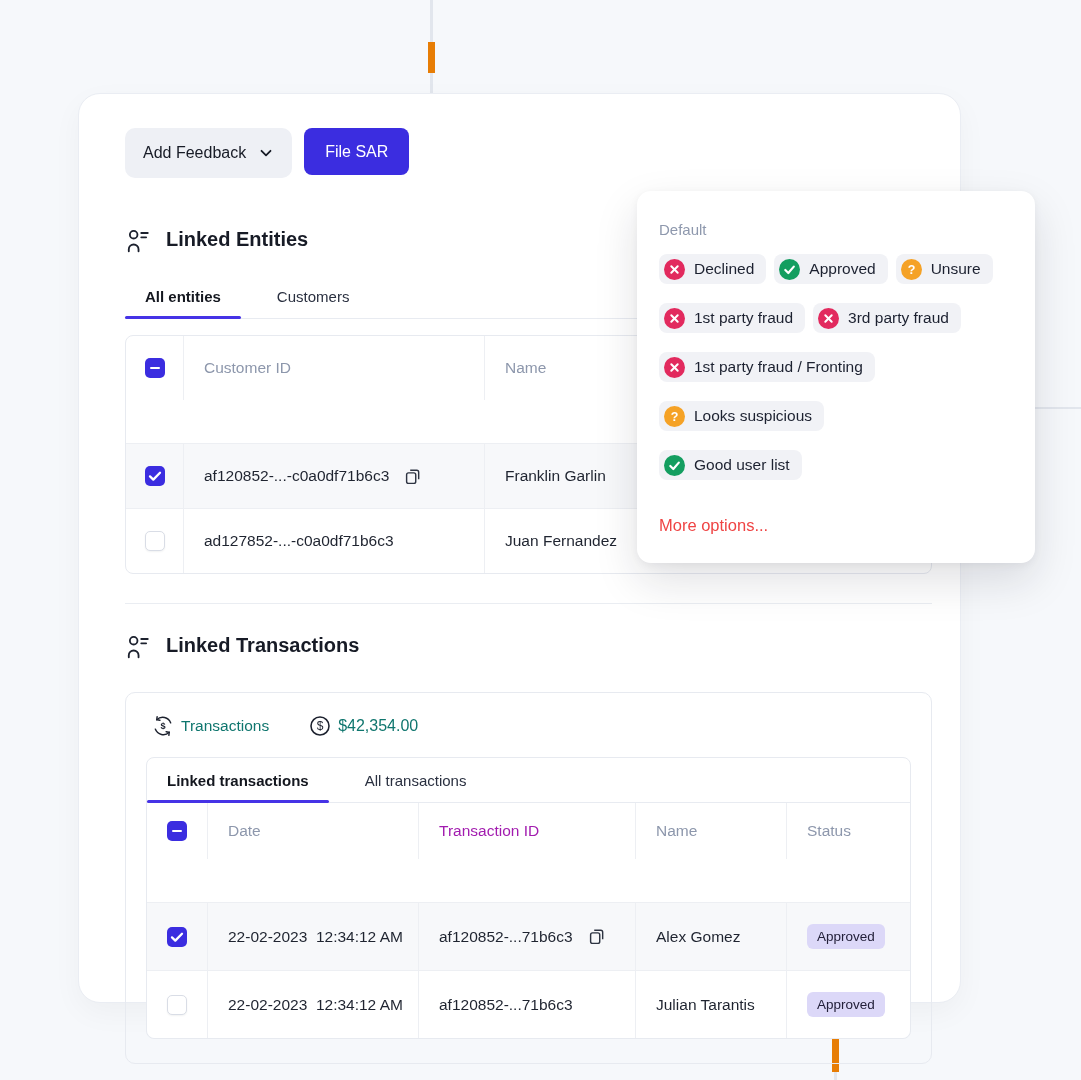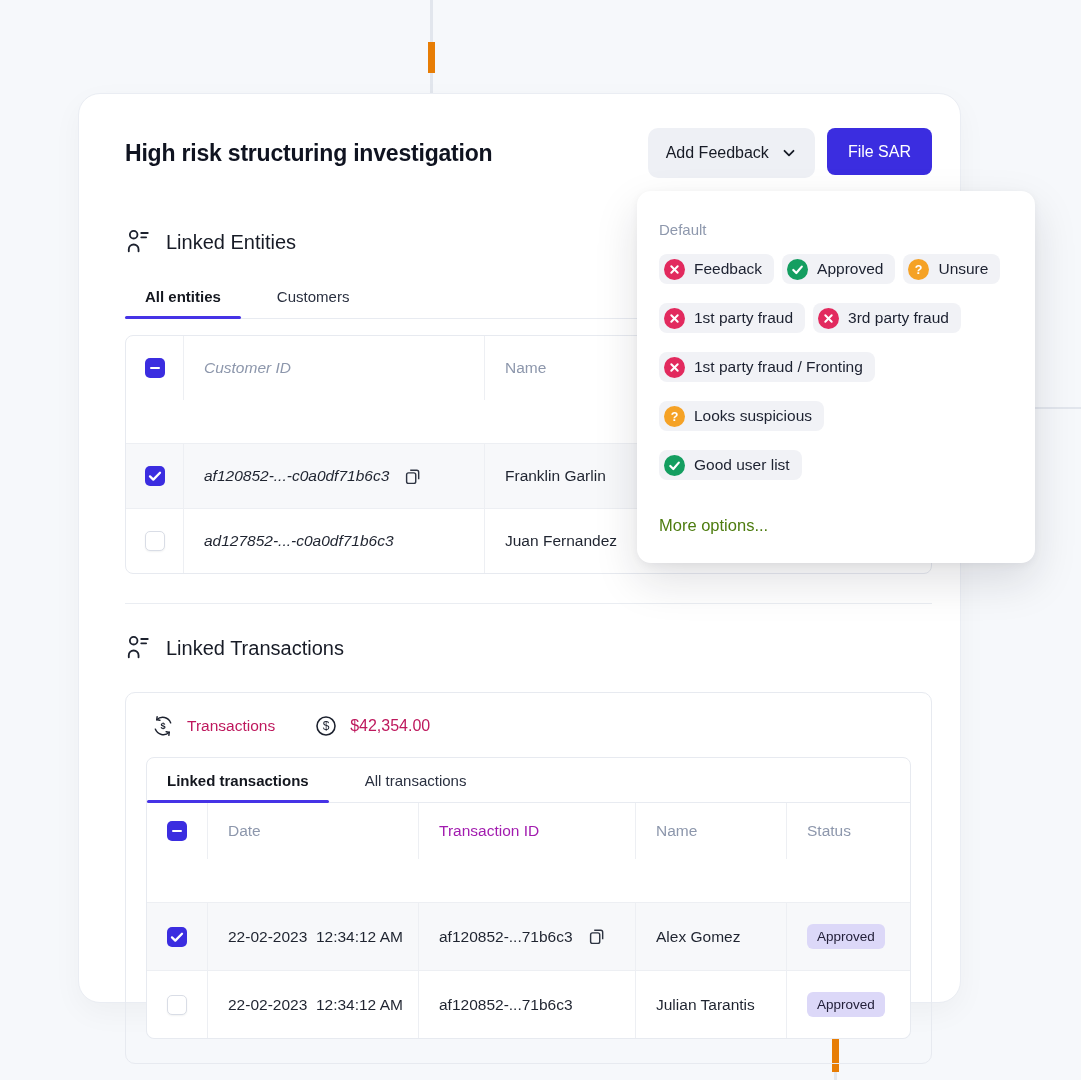--- a/index.html
+++ b/index.html
@@ -25,21 +25,21 @@
     padding:34px 28px 0 46px;
   }
   .card-header{display:flex;justify-content:space-between;align-items:center;}
   .title{font-size:23px;font-weight:700;color:#0f1320;letter-spacing:-.2px;}
   .header-actions{display:flex;gap:12px;align-items:flex-start;}
   .btn{border:none;cursor:pointer;font-family:inherit;display:inline-flex;align-items:center;}
   .btn-secondary{background:#eef0f5;color:#171b26;border-radius:10px;height:50px;padding:0 18px;font-size:16px;font-weight:500;gap:12px;}
   .btn-primary{background:#3b2de0;color:#fff;border-radius:8px;height:47px;padding:0 21px;font-size:16px;font-weight:500;}
 
   
-  .section-header{display:flex;align-items:flex-end;gap:15px;}
+  .section-header{display:flex;align-items:flex-start;gap:15px;font-weight:bold;}
   .section-header.first{margin-top:50px;}
   .section-header .sh-icon{width:26px;height:26px;display:inline-flex;}
   .section-title{font-size:20px;color:#171b26;}
 
   
   .tabbar{display:flex;gap:16px;border-bottom:1px solid #e8ebf1;margin-top:34px;}
   .tab{position:relative;padding:0 20px 13px;font-size:15px;color:#2a3040;cursor:pointer;}
   .tab.active{font-weight:700;color:#14171f;}
   .tab.active::after{content:"";position:absolute;left:0;right:0;bottom:-1px;height:3px;background:#4633e6;border-radius:2px;}
 
@@ -48,21 +48,21 @@
   .trow{display:flex;align-items:stretch;}
   .trow + .trow{border-top:1px solid #edeff3;}
   .trow.selected{background:#f7f8fa;margin-top:43px;}
   .tcell{display:flex;align-items:center;padding:0 20px;box-sizing:border-box;font-size:15.5px;color:#1f2430;}
   .tcell + .tcell{border-left:1px solid #edeff3;}
   .tcell.cb-cell{justify-content:center;padding:0;}
   .tcell.th{color:#8d97ac;font-size:15.5px;}
   .tcell.th.dark{color:#a21caf;}
   .etable .trow{min-height:64px;}
   .etable .c0{width:57px;}
-  .etable .c1{width:301px;font-style:italic;}
+  .etable .c1{width:301px;}
   .etable .c2{flex:1;}
   .txtable .trow{min-height:56px;}
   .txtable .trow.body{min-height:67px;}
   .txtable .c0{width:60px;}
   .txtable .c1{width:211px;white-space:pre;}
   .txtable .c2{width:217px;}
   .txtable .c3{width:151px;}
   .txtable .c4{flex:1;}
 
   .copy-btn{margin-left:14px;display:inline-flex;background:none;border:none;padding:0;cursor:pointer;}
@@ -71,21 +71,21 @@
   .cb{width:20px;height:20px;border-radius:5px;box-sizing:border-box;display:inline-flex;align-items:center;justify-content:center;cursor:pointer;}
   .cb.filled{background:#3b2de0;}
   .cb.empty{background:#fff;border:1.5px solid #d9dde6;box-shadow:0 1px 2px rgba(23,27,38,.06);}
   .cb .minus{width:10px;height:2.6px;background:#fff;border-radius:2px;}
 
   .divider{height:1px;background:#eaedf2;margin:29px 0 30px;}
 
   
   .tx-box{border:1px solid #e7eaf0;border-radius:10px;margin-top:32px;padding:20px 20px 24px;box-sizing:border-box;}
   .tx-summary{display:flex;align-items:center;padding:2px 6px 0;}
-  .tx-sum-item{display:flex;align-items:center;gap:13px;font-size:15.5px;color:#be185d;}
+  .tx-sum-item{display:flex;align-items:center;gap:7px;font-size:15.5px;color:#0f766e;}
   .tx-sum-item.amount{margin-left:40px;font-size:16px;}
   .tx-inner{margin-top:20px;border:1px solid #e7eaf0;border-radius:8px;}
   .tx-inner .tabbar{margin-top:14px;border-bottom:1px solid #e8ebf1;}
   .tx-inner .table{border:none;border-top:none;margin-top:0;border-radius:0 0 8px 8px;}
 
   .badge{background:#dcd8f8;color:#23203a;font-size:13.5px;padding:5px 10px;border-radius:6px;}
 
   
   .popup{
     position:absolute;left:637px;top:191px;width:398px;box-sizing:border-box;z-index:10;
@@ -93,21 +93,21 @@
     box-shadow:0 18px 44px rgba(23,27,38,.13),0 2px 8px rgba(23,27,38,.05);
   }
   .popup-label{font-size:15px;color:#8e98ad;margin-bottom:16px;}
   .chip-row{display:flex;gap:8px;margin-bottom:19px;flex-wrap:nowrap;}
   .chip{display:inline-flex;align-items:center;gap:9px;background:#f1f2f6;border-radius:8px;height:30px;padding:0 12px 0 5px;font-size:15.5px;color:#1c2130;white-space:nowrap;cursor:pointer;}
   .cicon{width:21px;height:21px;border-radius:50%;display:inline-flex;align-items:center;justify-content:center;flex:0 0 auto;}
   .cicon.red{background:#e22a5e;}
   .cicon.green{background:#149e60;}
   .cicon.orange{background:#f5a226;}
   .popup-section2{margin-top:15px;}
-  .more-options{margin-top:36px;font-size:16.5px;color:#4d7c0f;cursor:pointer;}
+  .more-options{margin-top:36px;font-size:16.5px;color:#ef4444;cursor:pointer;}
 </style>
 </head>
 <body>
 
 <svg width="0" height="0" style="position:absolute">
   <defs>
     <g id="i-user-list" fill="none" stroke="#1c212e" stroke-width="1.7" stroke-linecap="round">
       <circle cx="8" cy="6.2" r="3.5"></circle>
       <path d="M3.5 21.5 V19.7 a4.5 4.5 0 0 1 9 0 V21.5"></path>
       <path d="M15 4.6 H21"></path>
@@ -149,21 +149,20 @@
 
 <div class="vline top"></div>
 <div class="orange-seg top"></div>
 <div class="hline right"></div>
 <div class="vline bottom"></div>
 <div class="orange-seg bottom"></div>
 
 <div class="card">
 
   <div class="card-header">
-    <div class="title">High risk structuring investigation</div>
     <div class="header-actions">
       <button class="btn btn-secondary">
         <span>Add Feedback</span>
         <span style="display:inline-flex;">
           <svg width="16" height="16" viewBox="0 0 16 16">
               <use href="#i-chevron"></use>
             </svg>
         </span>
       </button>
       <button class="btn btn-primary">File SAR</button>
@@ -312,21 +311,21 @@
 
 <div class="popup">
   <div class="popup-label">Default</div>
   <div class="chip-row">
     <div class="chip">
       <span class="cicon red">
           <svg width="21" height="21" viewBox="0 0 21 21">
             <use href="#i-x-white"></use>
           </svg>
         </span>
-      <span>Feedback</span>
+      <span>Declined</span>
     </div>
     <div class="chip">
       <span class="cicon green">
           <svg width="21" height="21" viewBox="0 0 21 21">
             <use href="#i-check-white"></use>
           </svg>
         </span>
       <span>Approved</span>
     </div>
     <div class="chip">

